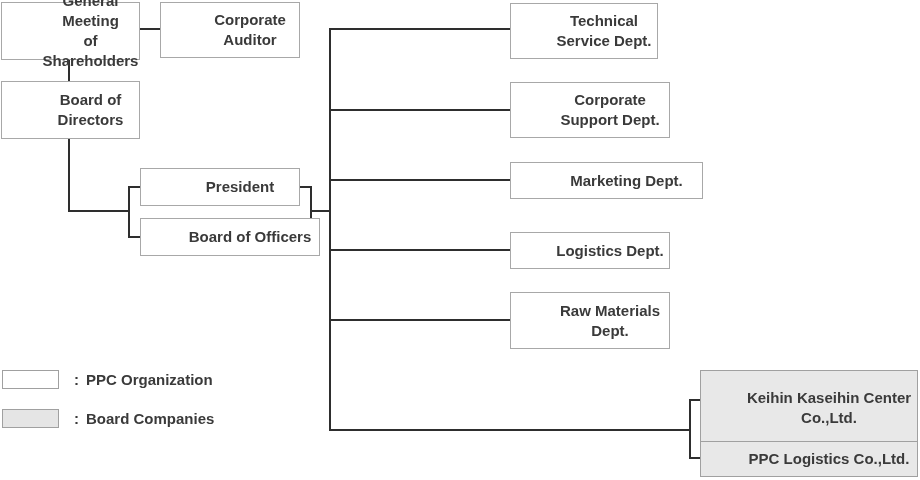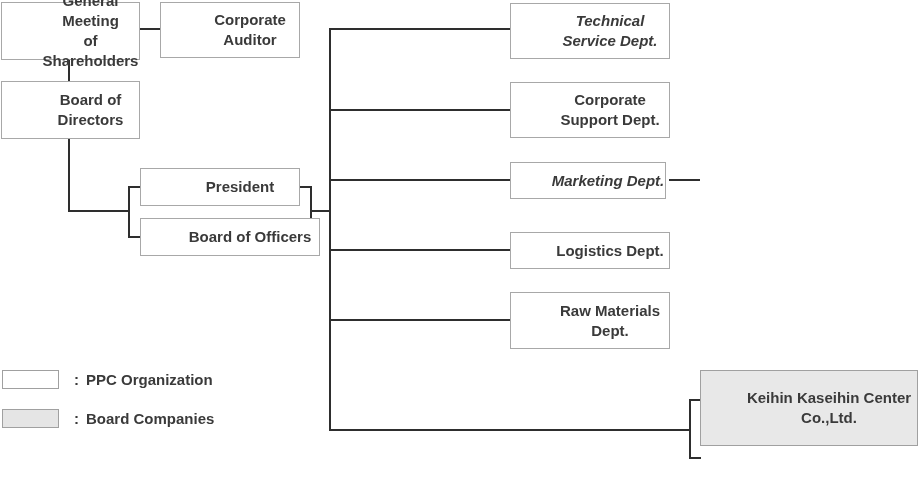--- a/index.html
+++ b/index.html
@@ -84,30 +84,31 @@
   <div class="line h" style="left:689px; top:457px; width:12px;"></div>
 
   <div class="node" style="left:1px;   top:2px;   width:139px; height:58px;">General Meeting
 of Shareholders</div>
   <div class="node" style="left:160px; top:2px;   width:140px; height:56px;">Corporate
 Auditor</div>
   <div class="node" style="left:1px;   top:81px;  width:139px; height:58px;">Board of
 Directors</div>
   <div class="node" style="left:140px; top:168px; width:160px; height:38px;">President</div>
   <div class="node" style="left:140px; top:218px; width:180px; height:38px;">Board of Officers</div>
-  <div class="node" style="left:510px; top:3px;   width:160px; height:56px;font-style:italic;">Technical
+  <div class="node" style="left:510px; top:3px;   width:148px; height:56px;">Technical
 Service Dept.</div>
   <div class="node" style="left:510px; top:82px;  width:160px; height:56px;">Corporate
 Support Dept.</div>
-  <div class="node" style="left:510px; top:162px; width:156px; height:37px;font-style:italic;">Marketing Dept.</div>
+  <div class="node" style="left:510px; top:162px; width:193px; height:37px;">Marketing Dept.</div>
   <div class="node" style="left:510px; top:232px; width:160px; height:37px;">Logistics Dept.</div>
   <div class="node" style="left:510px; top:292px; width:160px; height:57px;">Raw Materials
 Dept.</div>
   <div class="node gray" style="left:700px; top:370px; width:218px; height:76px;">Keihin Kaseihin Center
 Co.,Ltd.</div>
+  <div class="node gray" style="left:700px; top:441px; width:218px; height:36px;">PPC Logistics Co.,Ltd.</div>
 
   <div class="legend-row" style="left:2px; top:370px;">
     <span class="swatch"></span>
     <span class="legend-colon">:</span>
     <span>PPC Organization</span>
   </div>
   <div class="legend-row" style="left:2px; top:409px;">
     <span class="swatch gray"></span>
     <span class="legend-colon">:</span>
     <span>Board Companies</span>

